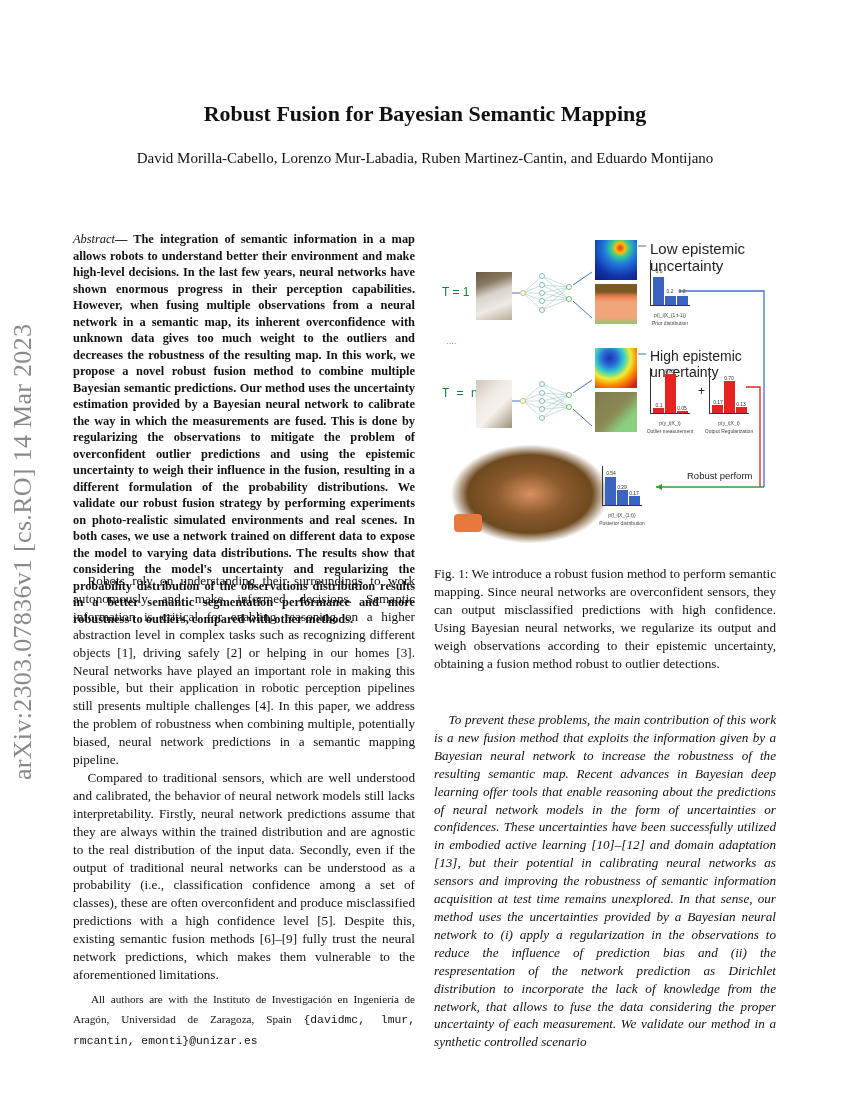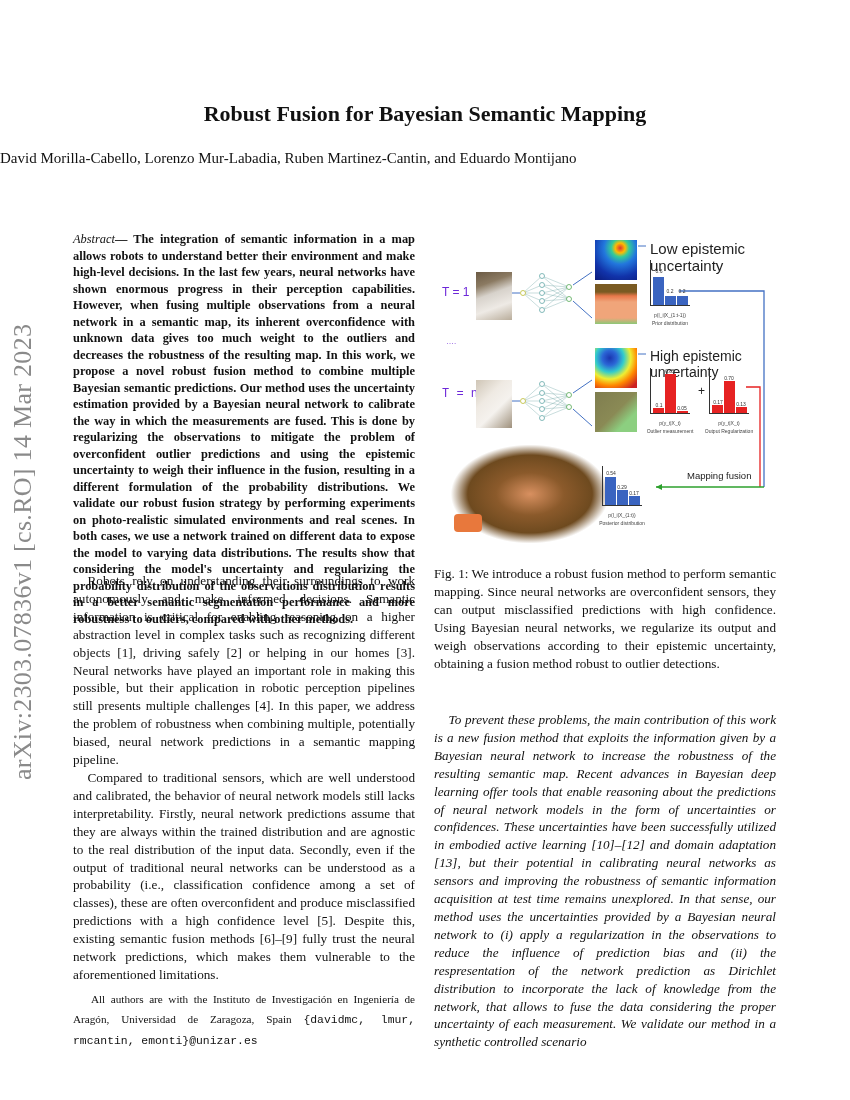--- a/index.html
+++ b/index.html
@@ -1,38 +1,38 @@
 <!DOCTYPE html>
 <html><head>
 <meta charset="utf-8">
 <style>
   * { margin:0; padding:0; box-sizing:border-box; }
   body { width:850px; height:1100px; background:#fff; position:relative; overflow:hidden;
          font-family:"Liberation Serif", "DejaVu Serif", serif; color:#111; }
   .arxiv-stamp { position:absolute; left:8px; top:780px; transform-origin:0 0; transform:rotate(-90deg);
     font-size:26px; color:#8a8a8a; white-space:nowrap; letter-spacing:0.3px; width:500px; }
   .title { position:absolute; left:0; width:850px; top:101px; text-align:center; font-size:22px; font-weight:bold; }
-  .authors { position:absolute; left:0; width:850px; top:150px; text-align:left; font-size:15px; }
+  .authors { position:absolute; left:0; width:850px; top:150px; text-align:center; font-size:15px; }
   .col { position:absolute; font-size:13.2px; line-height:17.9px; text-align:justify; }
   .col-left { left:73px; width:342px; }
   .col-right { left:434px; width:342px; }
   .abstract { top:231px; font-weight:bold; font-size:12.4px; line-height:16.5px; }
   .abstract .label { font-style:italic; font-weight:normal; }
   .section-head { text-align:center; font-size:13px; letter-spacing:0.3px; margin:11px 0 4px; font-weight:normal; }
   .section-head .sc { font-variant:small-caps; }
   .para { text-indent:1.1em; }
   .intro { top:572px; }
   .footnote { position:absolute; left:73px; width:342px; top:989px; font-size:11.2px; line-height:20px; text-align:justify; text-indent:1.6em; }
   .mono { font-family:"Liberation Mono", "DejaVu Sans Mono", monospace; font-size:11.4px; }
   .caption { top:565px; font-size:13.2px; line-height:17.9px; }
   .rcol-body { top:711px;font-style:italic; }
   
   .figure { position:absolute; left:434px; top:232px; width:346px; height:322px; font-family:"Liberation Sans","DejaVu Sans",sans-serif; }
   .fig-abs { position:absolute; }
-  .tlabel { font-size:12px; color:#6d28d9; }
+  .tlabel { font-size:12px; color:#15803d; }
   .photo { background:linear-gradient(160deg,#6b5a44 0%,#8b7a62 25%,#d7d2cb 45%,#eeeae5 70%,#b9ad9b 100%); }
   .photo2 { background:linear-gradient(135deg,#cfc5b6 0%,#efeae3 35%,#f5f2ee 60%,#9e907c 100%); }
   .heat1 { background:radial-gradient(circle at 60% 20%,#d33 0%,#fb0 12%,#3c9 22%,#27d 40%,#13a 70%,#0a1a7a 100%); }
   .heat2 { background:radial-gradient(circle at 35% 25%,#1a35b0 0%,#2b66d6 18%,#3cc 35%,#ee3 52%,#f80 68%,#c22 90%); }
   .seg1 { background:linear-gradient(180deg,#7a5a22 0%,#7a5a22 20%,#e8784a 30%,#f0a57a 45%,#f0a57a 85%,#8cc878 100%); }
   .seg2 { background:linear-gradient(135deg,#7f7d4f 0%,#8a8a55 50%,#8ccf80 75%,#8ccf80 100%); }
   .map3d { background:radial-gradient(ellipse at 50% 50%,#d89060 0%,#8b5a2b 30%,#6e4a1f 55%,transparent 70%); }
   .bar-blue { background:#3a64c0; }
   .bar-red { background:#e62222; }
   .bar-val { position:absolute; font-size:5px; color:#333; text-align:center; width:16px; }
@@ -140,21 +140,21 @@
   <div class="fig-abs photo" style="left:42px;top:40px;width:36px;height:48px;"></div>
   <div class="fig-abs photo2" style="left:42px;top:148px;width:36px;height:48px;"></div>
 
   <div class="fig-abs heat1" style="left:161px;top:8px;width:42px;height:40px;"></div>
   <div class="fig-abs seg1" style="left:161px;top:52px;width:42px;height:40px;"></div>
   <div class="fig-abs heat2" style="left:161px;top:116px;width:42px;height:40px;"></div>
   <div class="fig-abs seg2" style="left:161px;top:160px;width:42px;height:40px;"></div>
 
   <div class="fig-abs" style="left:216px;top:8px;font-size:15px;color:#222;">Low epistemic uncertainty</div>
   <div class="fig-abs" style="left:216px;top:116px;font-size:14px;color:#222;">High epistemic uncertainty</div>
-  <div class="fig-abs" style="left:253px;top:238px;font-size:9.5px;color:#222;">Mapping fusion</div>
+  <div class="fig-abs" style="left:253px;top:238px;font-size:9.5px;color:#222;">Robust perform</div>
   <div class="fig-abs" style="left:264px;top:152px;font-size:12px;color:#222;">+</div>
 
   <div class="fig-abs map3d" style="left:16px;top:212px;width:160px;height:100px;"></div>
   <div class="fig-abs" style="left:20px;top:282px;width:28px;height:18px;background:#e8783c;border-radius:4px;"></div>
 
   <div class="fig-abs" style="left:216px;top:28px;width:40px;height:46px;border-left:1px solid #333;border-bottom:1px solid #333;">
     <div class="fig-abs bar-blue" style="left:2px;bottom:0;width:11px;height:28px;"></div>
     <div class="fig-abs bar-blue" style="left:14px;bottom:0;width:11px;height:9px;"></div>
     <div class="fig-abs bar-blue" style="left:26px;bottom:0;width:11px;height:9px;"></div>
     <div class="bar-val" style="left:0;top:8px;">0.6</div>

